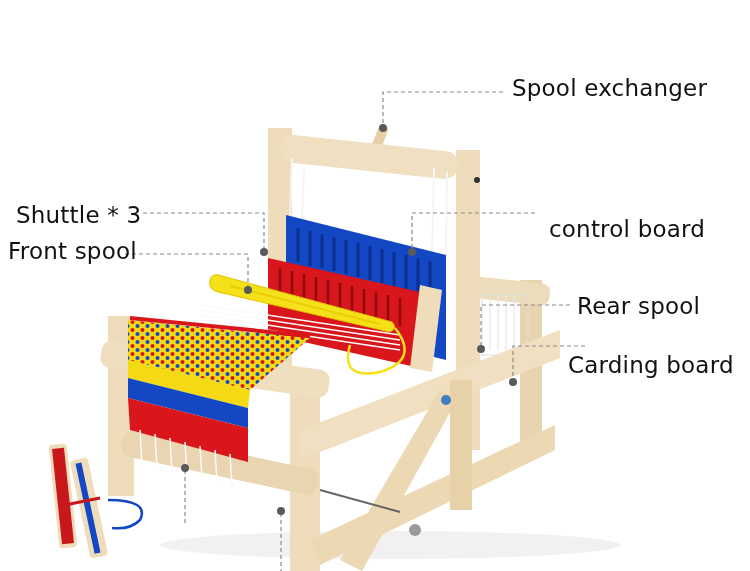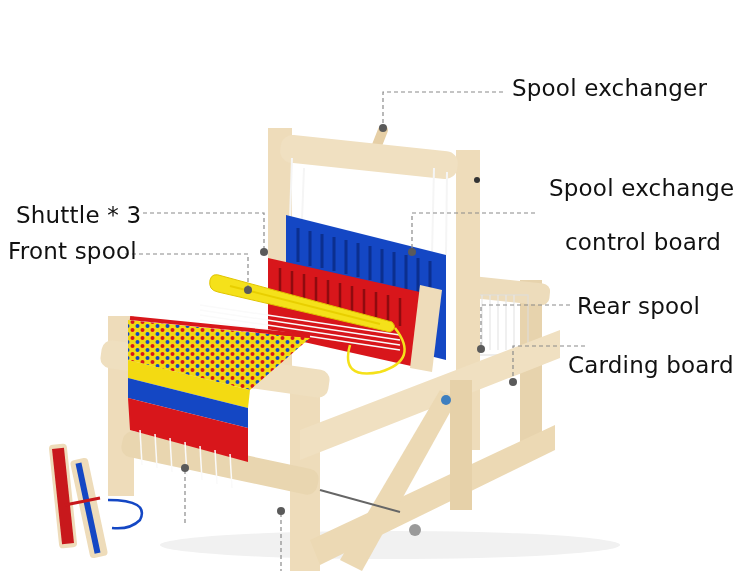--- a/index.html
+++ b/index.html
@@ -158,20 +158,19 @@
       <circle cx="264" cy="252" r="4"></circle>
       <circle cx="248" cy="290" r="4"></circle>
       <circle cx="481" cy="349" r="4"></circle>
       <circle cx="513" cy="382" r="4"></circle>
       <circle cx="185" cy="468" r="4"></circle>
       <circle cx="281" cy="511" r="4"></circle>
     </g>
   </svg>
 
   <div class="label" style="left:512px; top:77px;">Spool exchanger</div>
-  <div class="label" style="left:549px; top:177px;">Spool exchange</div>
-  <div class="label" style="left:549px; top:231px;margin-left:16px;">control board</div>
+  <div class="label" style="left:549px; top:218px;">control board</div>
   <div class="label" style="left:16px; top:204px;">Shuttle * 3</div>
   <div class="label" style="left:8px; top:240px;">Front spool</div>
   <div class="label" style="left:568px; top:354px;">Carding board</div>
   <div class="label" style="left:577px; top:295px;">Rear spool</div>
 
 </div>
 
 </body></html>

